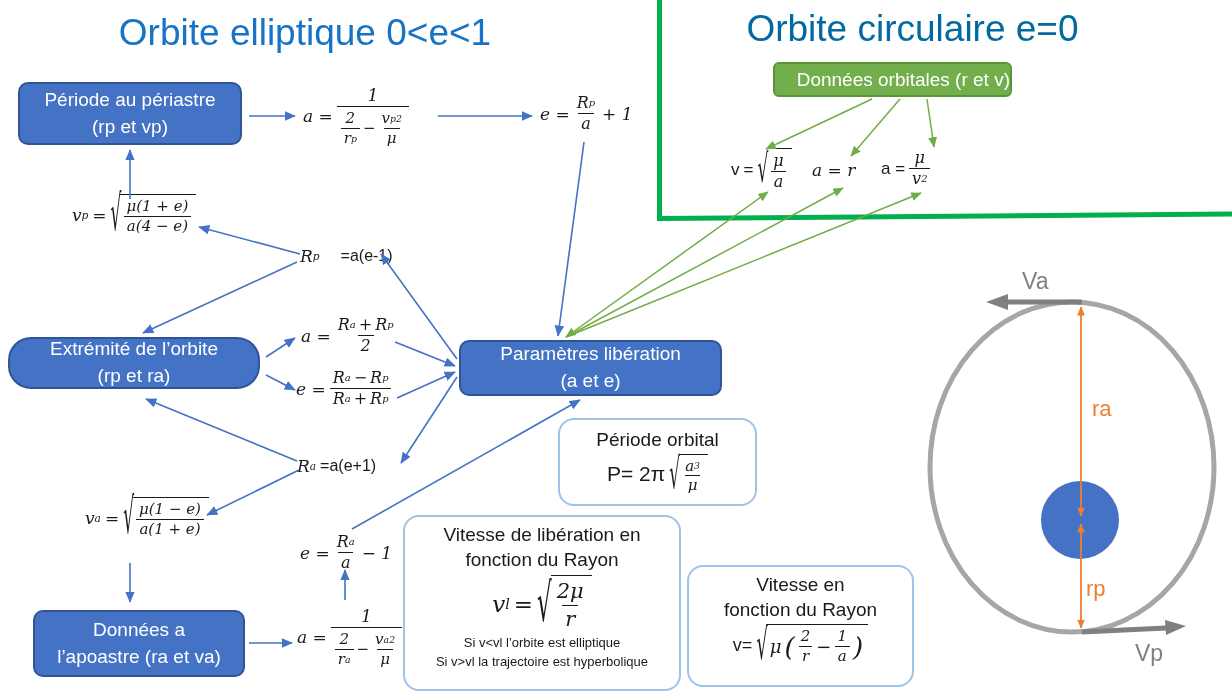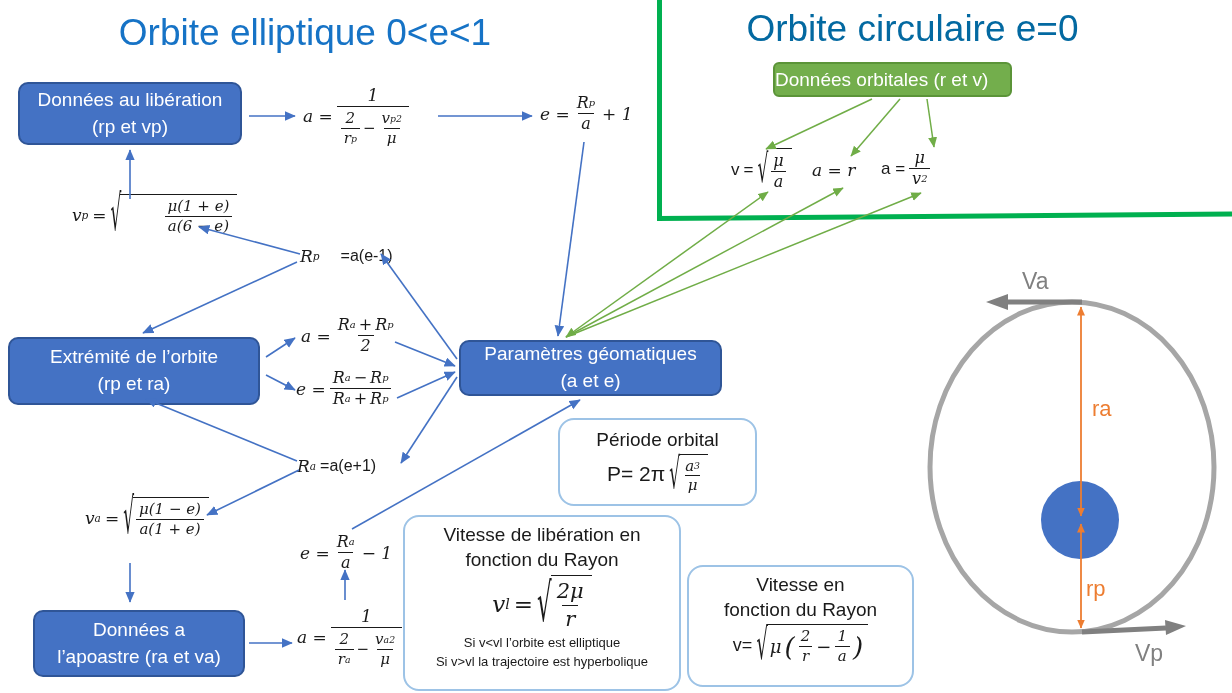--- a/index.html
+++ b/index.html
@@ -4,21 +4,21 @@
 <style>
   html,body{margin:0;padding:0;background:#fff;}
   #canvas{position:relative;width:1232px;height:693px;background:#fff;overflow:hidden;
           font-family:"Liberation Sans",sans-serif;color:#1a1a1a;}
   .abs{position:absolute;box-sizing:border-box;}
   .title{font-size:37px;font-weight:400;text-align:center;white-space:nowrap;z-index:2;}
   .bluebox{background:#4472C4;border:2.5px solid #2F5597;border-radius:10px;color:#fff;
            display:flex;flex-direction:column;justify-content:center;align-items:center;
            text-align:center;font-size:19px;line-height:1.4;z-index:2;}
   .greenbox{background:#73AE4C;border:2px solid #5B9438;border-radius:6px;color:#fff;
-            display:flex;justify-content:flex-start;align-items:center;font-size:19px;z-index:2;}
+            display:flex;justify-content:flex-end;align-items:center;font-size:19px;z-index:2;}
   .infobox{background:#fff;border:2px solid #9DC3E6;border-radius:16px;display:flex;
            flex-direction:column;align-items:center;text-align:center;z-index:2;}
   .infobox .ib-title{font-size:19px;line-height:1.3;}
   .frame{background:#00B050;z-index:1;}
   .math{position:absolute;display:flex;align-items:center;gap:4px;white-space:nowrap;
         font-family:"DejaVu Serif",serif;font-style:italic;font-size:17px;z-index:2;}
   .math sub{font-size:0.62em;font-style:italic;}
   .math sup{font-size:0.62em;}
   .frac{display:inline-flex;flex-direction:column;align-items:center;line-height:1.25;}
   .frac .num{padding:0 3px;}
@@ -39,29 +39,29 @@
 
 <div id="canvas">
 
   <div class="abs title" style="left:80px;top:12px;width:450px;color:#1673C6;">Orbite elliptique 0&lt;e&lt;1</div>
   <div class="abs title" style="left:680px;top:8px;width:465px;color:#0369a1;">Orbite circulaire e=0</div>
 
   <div class="abs frame" style="left:657px;top:0;width:5px;height:221px;"></div>
   <div class="abs frame" style="left:657px;top:216px;width:575px;height:5px;transform:rotate(-0.45deg);transform-origin:left center;"></div>
 
   <div class="abs bluebox" style="left:18px;top:82px;width:224px;height:63px;">
-    <span>Données au libération</span>
+    <span>Période au périastre</span>
     <span>(rp et vp)</span>
   </div>
-  <div class="abs bluebox" style="left:8px;top:337px;width:252px;height:68px;">
+  <div class="abs bluebox" style="left:8px;top:337px;width:252px;height:52px;border-radius:23px;">
     <span>Extrémité de l’orbite</span>
     <span>(rp et ra)</span>
   </div>
   <div class="abs bluebox" style="left:459px;top:340px;width:263px;height:56px;">
-    <span>Paramètres géomatiques</span>
+    <span>Paramètres libération</span>
     <span>(a et e)</span>
   </div>
   <div class="abs bluebox" style="left:33px;top:610px;width:212px;height:67px;">
     <span>Données a</span>
     <span>l’apoastre (ra et va)</span>
   </div>
 
   <div class="abs greenbox" style="left:773px;top:62px;width:239px;height:35px;">
     <span>Données orbitales (r et v)</span>
   </div>
@@ -105,23 +105,23 @@
 
   <div class="math" style="left:72px;top:194px;">
     <span class="row" style="gap:0;">
       <span>v</span>
         <sub>p</sub>
     </span>
     <span>=</span>
     <span class="sqrt">
       <span class="rad" style="--sy:2.9;">√</span>
       <span class="vinc">
-        <span class="frac" style="font-size:15px;margin-left:41px;">
+        <span class="frac" style="font-size:15px;">
           <span class="num">μ(1 + e)</span>
-          <span class="den">a(6 − e)</span>
+          <span class="den">a(4 − e)</span>
         </span>
       </span>
     </span>
   </div>
 
   <div class="math" style="left:300px;top:246px;">
     <span class="row" style="gap:0;">
       <span>R</span>
         <sub>p</sub>
     </span>

